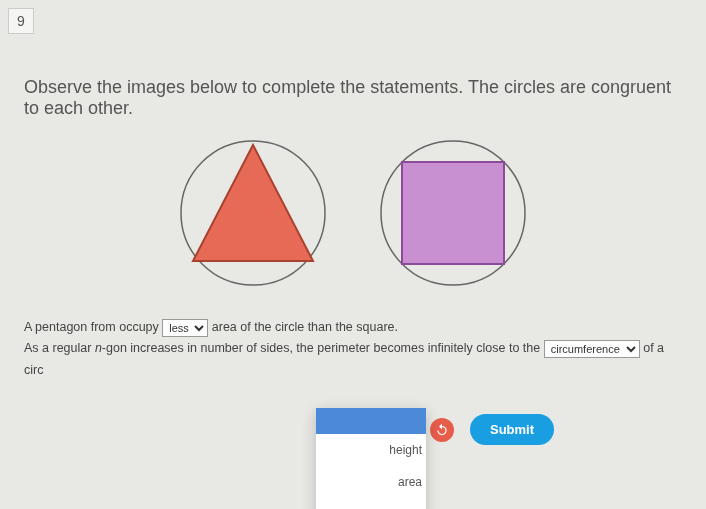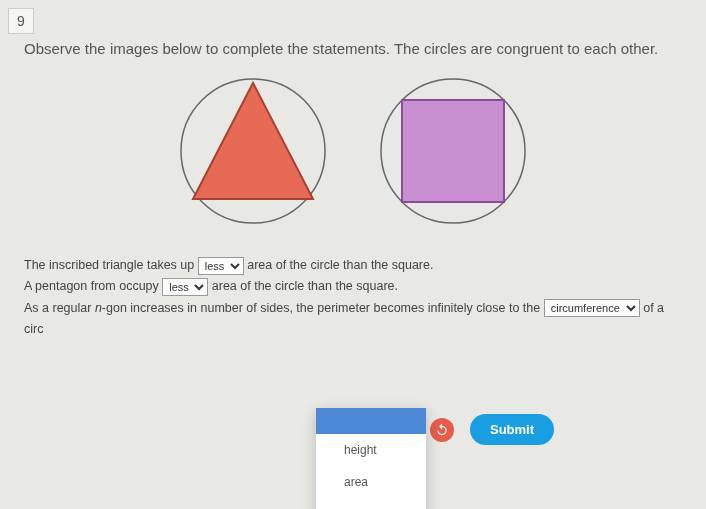--- a/index.html
+++ b/index.html
@@ -21,21 +21,21 @@
       padding: 4px 8px;
       font-size: 14px;
       color: #555;
     }
     .content {
       padding: 40px 24px 12px 24px;
       font-size: 13px;
       color: #444;
     }
     .instr { margin-bottom: 14px; font-size: 13.5px; color: #555; }
-    .prompt { margin-bottom: 14px; font-size: 15px; color: #555; }
+    .prompt { margin-bottom: 14px; font-size: 18px; color: #555; margin-top: 37px; }
     .figures {
       display: flex;
       justify-content: center;
       gap: 40px;
       margin: 10px 0 24px 0;
     }
     .fig { width: 160px; height: 160px; }
     .statements { font-size: 12.5px; line-height: 1.7; color: #444; }
     .statements p { margin: 0; }
     select.dd {
@@ -67,23 +67,24 @@
       position: absolute;
       left: 316px;
       top: 408px;
       width: 110px;
       background: #fff;
       box-shadow: 0 4px 14px rgba(0,0,0,0.2);
       z-index: 10;
       font-size: 12px;
     }
     .dropdown-menu .item {
-      padding: 9px 28px;
+      padding: 9px 4px;
       color: #555;
       cursor: pointer;
+      text-align: right;
     }
     .dropdown-menu .item.blank {
       height: 26px;
       background: #4c8ad8;
     }
     .buttons {
       position: absolute;
       top: 414px;
       left: 430px;
       display: flex;
@@ -125,25 +126,20 @@
       <polygon points="80,12 140,128 20,128" fill="#e66a55" stroke="#a8412f" stroke-width="2"></polygon>
     </svg>
     <svg class="fig" viewBox="0 0 160 160">
       <circle cx="80" cy="80" r="72" fill="none" stroke="#666" stroke-width="1.5"></circle>
       <rect x="29" y="29" width="102" height="102" fill="#c88fd1" stroke="#8b4a9a" stroke-width="2"></rect>
     </svg>
   </div>
 
   <div class="statements">
     <p>
-      <span>The inscribed triangle takes up </span>
-      <select class="dd"><option>less</option></select>
-      <span> area of the circle than the square.</span>
-    </p>
-    <p>
       <span>A pentagon from occupy </span>
       <select class="dd"><option>less</option></select>
       <span> area of the circle than the square.</span>
     </p>
     <p>
       <span>As a regular </span><i>n</i><span>-gon increases in number of sides, the perimeter becomes infinitely close to the </span>
       <select class="dd"><option>circumference</option></select>
       <span> of a circ</span>
     </p>
   </div>

